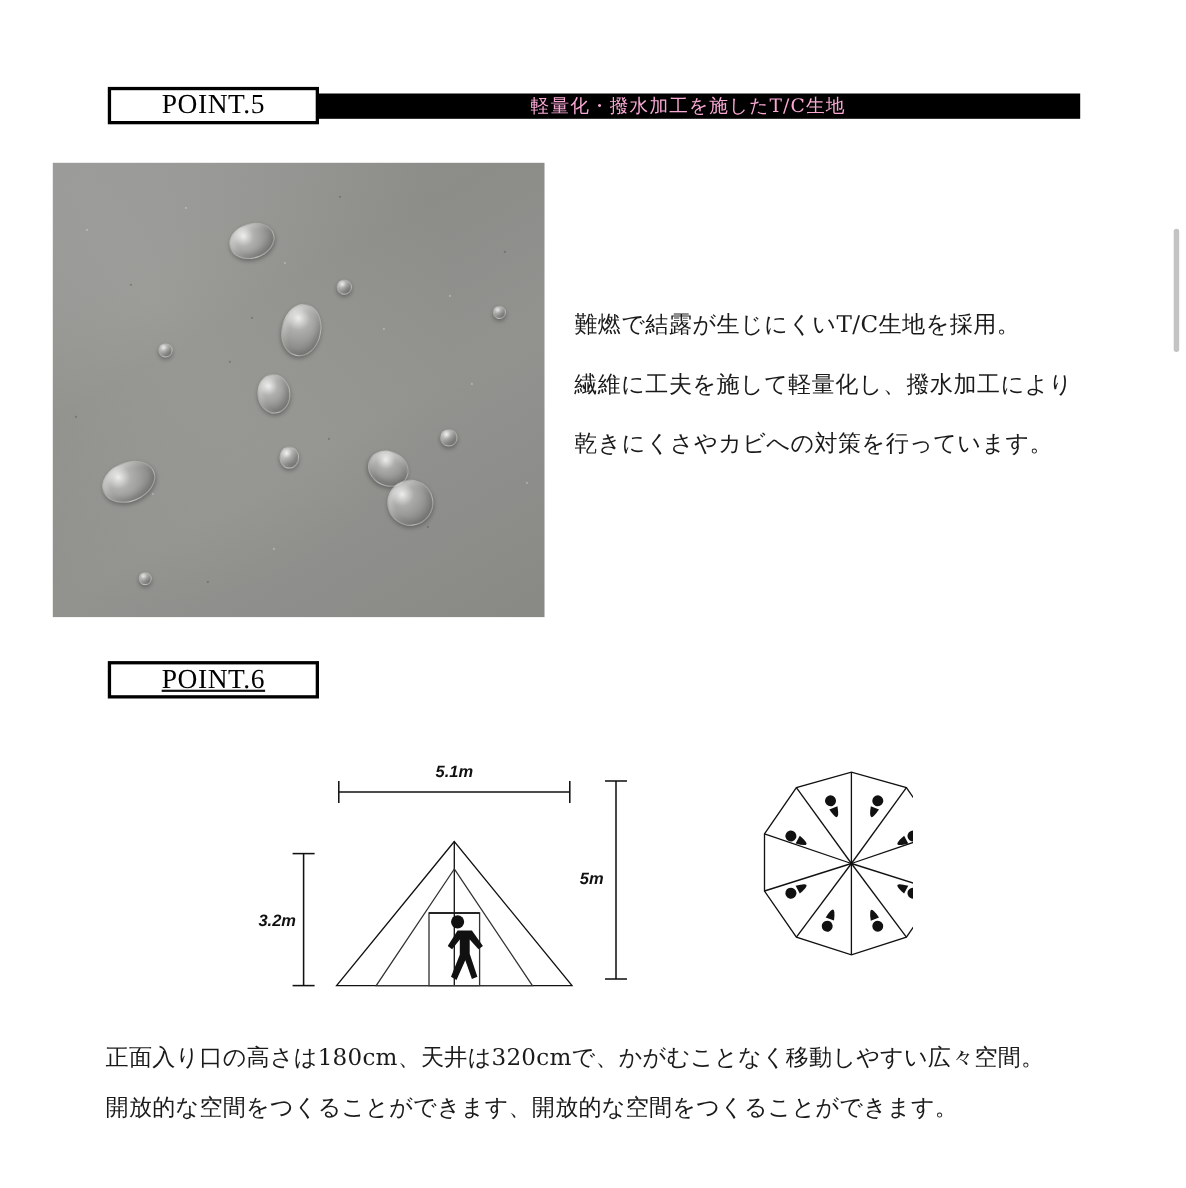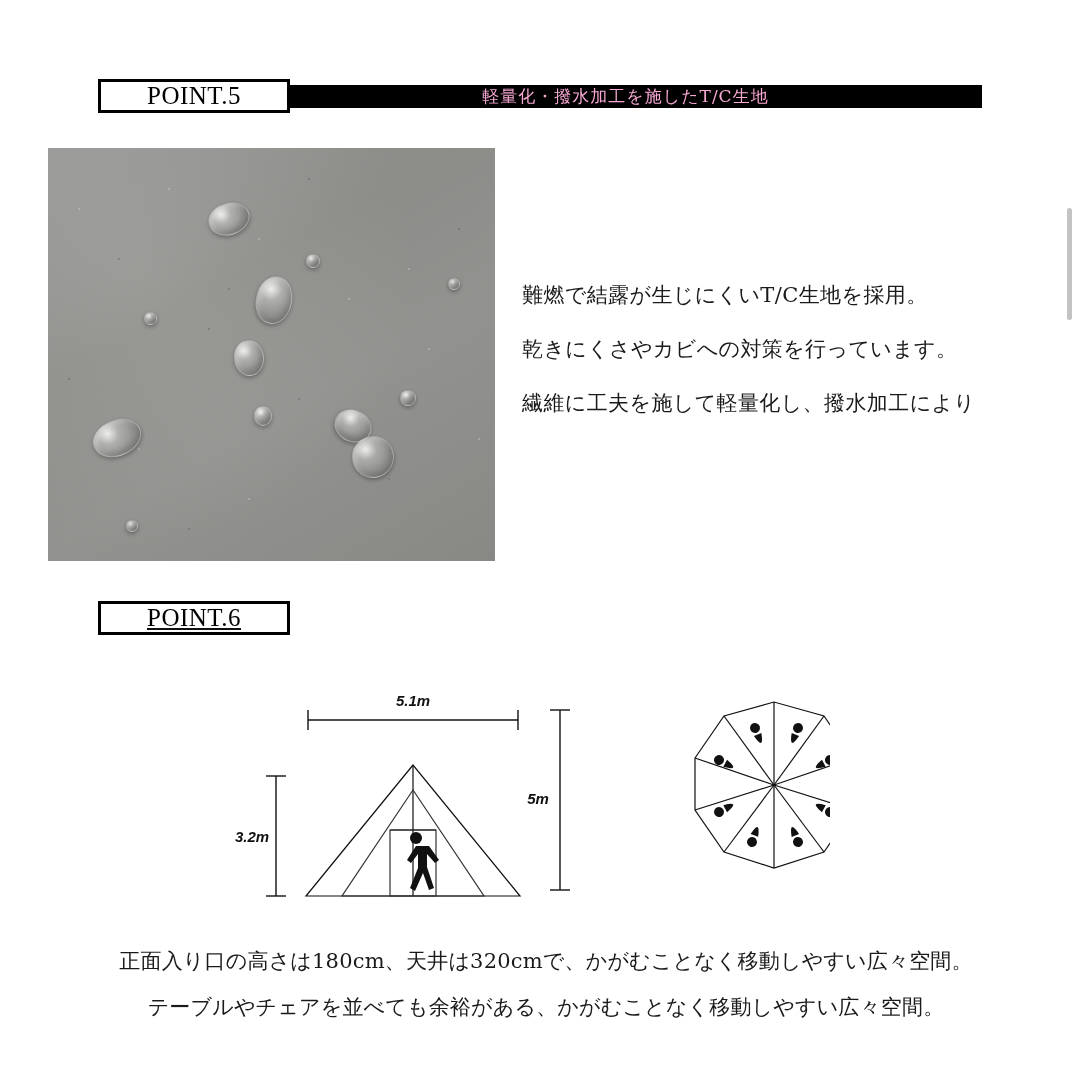--- a/index.html
+++ b/index.html
@@ -121,21 +121,20 @@
   #point6-text {
     position: absolute;
     left: 96px;
     top: 938px;
     width: 900px;
     font-family: "DejaVu Serif", serif;
     font-size: 21px;
     line-height: 46px;
     color: #1a1a1a;
     letter-spacing: 0.2px;
-    text-align: center;
   }
 
   
   #scroll-thumb {
     position: absolute;
     right: 6px;
     top: 208px;
     width: 5px;
     height: 112px;
     border-radius: 3px;
@@ -187,22 +186,22 @@
   <div class="droplet" style="left:44px;  top:272px; width:48px; height:34px; transform:rotate(-22deg);"></div>
   <div class="droplet" style="left:352px; top:242px; width:14px; height:14px;"></div>
   <div class="droplet" style="left:258px; top:106px; width:12px; height:12px;"></div>
   <div class="droplet" style="left:96px;  top:164px; width:11px; height:11px;"></div>
   <div class="droplet" style="left:78px;  top:372px; width:10px; height:10px;"></div>
   <div class="droplet" style="left:400px; top:130px; width:10px; height:10px;"></div>
 </div>
 
 <div id="point5-text">
   <div>難燃で結露が生じにくいT/C生地を採用。</div>
+  <div>繊維に工夫を施して軽量化し、撥水加工により</div>
   <div>乾きにくさやカビへの対策を行っています。</div>
-  <div>繊維に工夫を施して軽量化し、撥水加工により</div>
 </div>
 
 <div class="point-header" id="point6-header">
   <div class="point-badge">POINT.6</div>
 </div>
 
 <div id="diagram-wrap">
   <svg width="600" height="240" viewBox="0 0 600 240">
 
     <g stroke="#111" stroke-width="1.4" fill="none">
@@ -285,16 +284,16 @@
       <g transform="translate(489,80) rotate(298)">
         <circle cx="0" cy="0" r="5"></circle>
         <path d="M-4 7 q4 18 8 0 z"></path>
       </g>
     </g>
   </svg>
 </div>
 
 <div id="point6-text">
   <div>正面入り口の高さは180cm、天井は320cmで、かがむことなく移動しやすい広々空間。</div>
-  <div>テーブルやチェアを並べても余裕がある、かがむことなく移動しやすい広々空間。</div>
+  <div>開放的な空間をつくることができます、開放的な空間をつくることができます。</div>
 </div>
 
 <div id="scroll-thumb"></div>
 
 </body></html>

